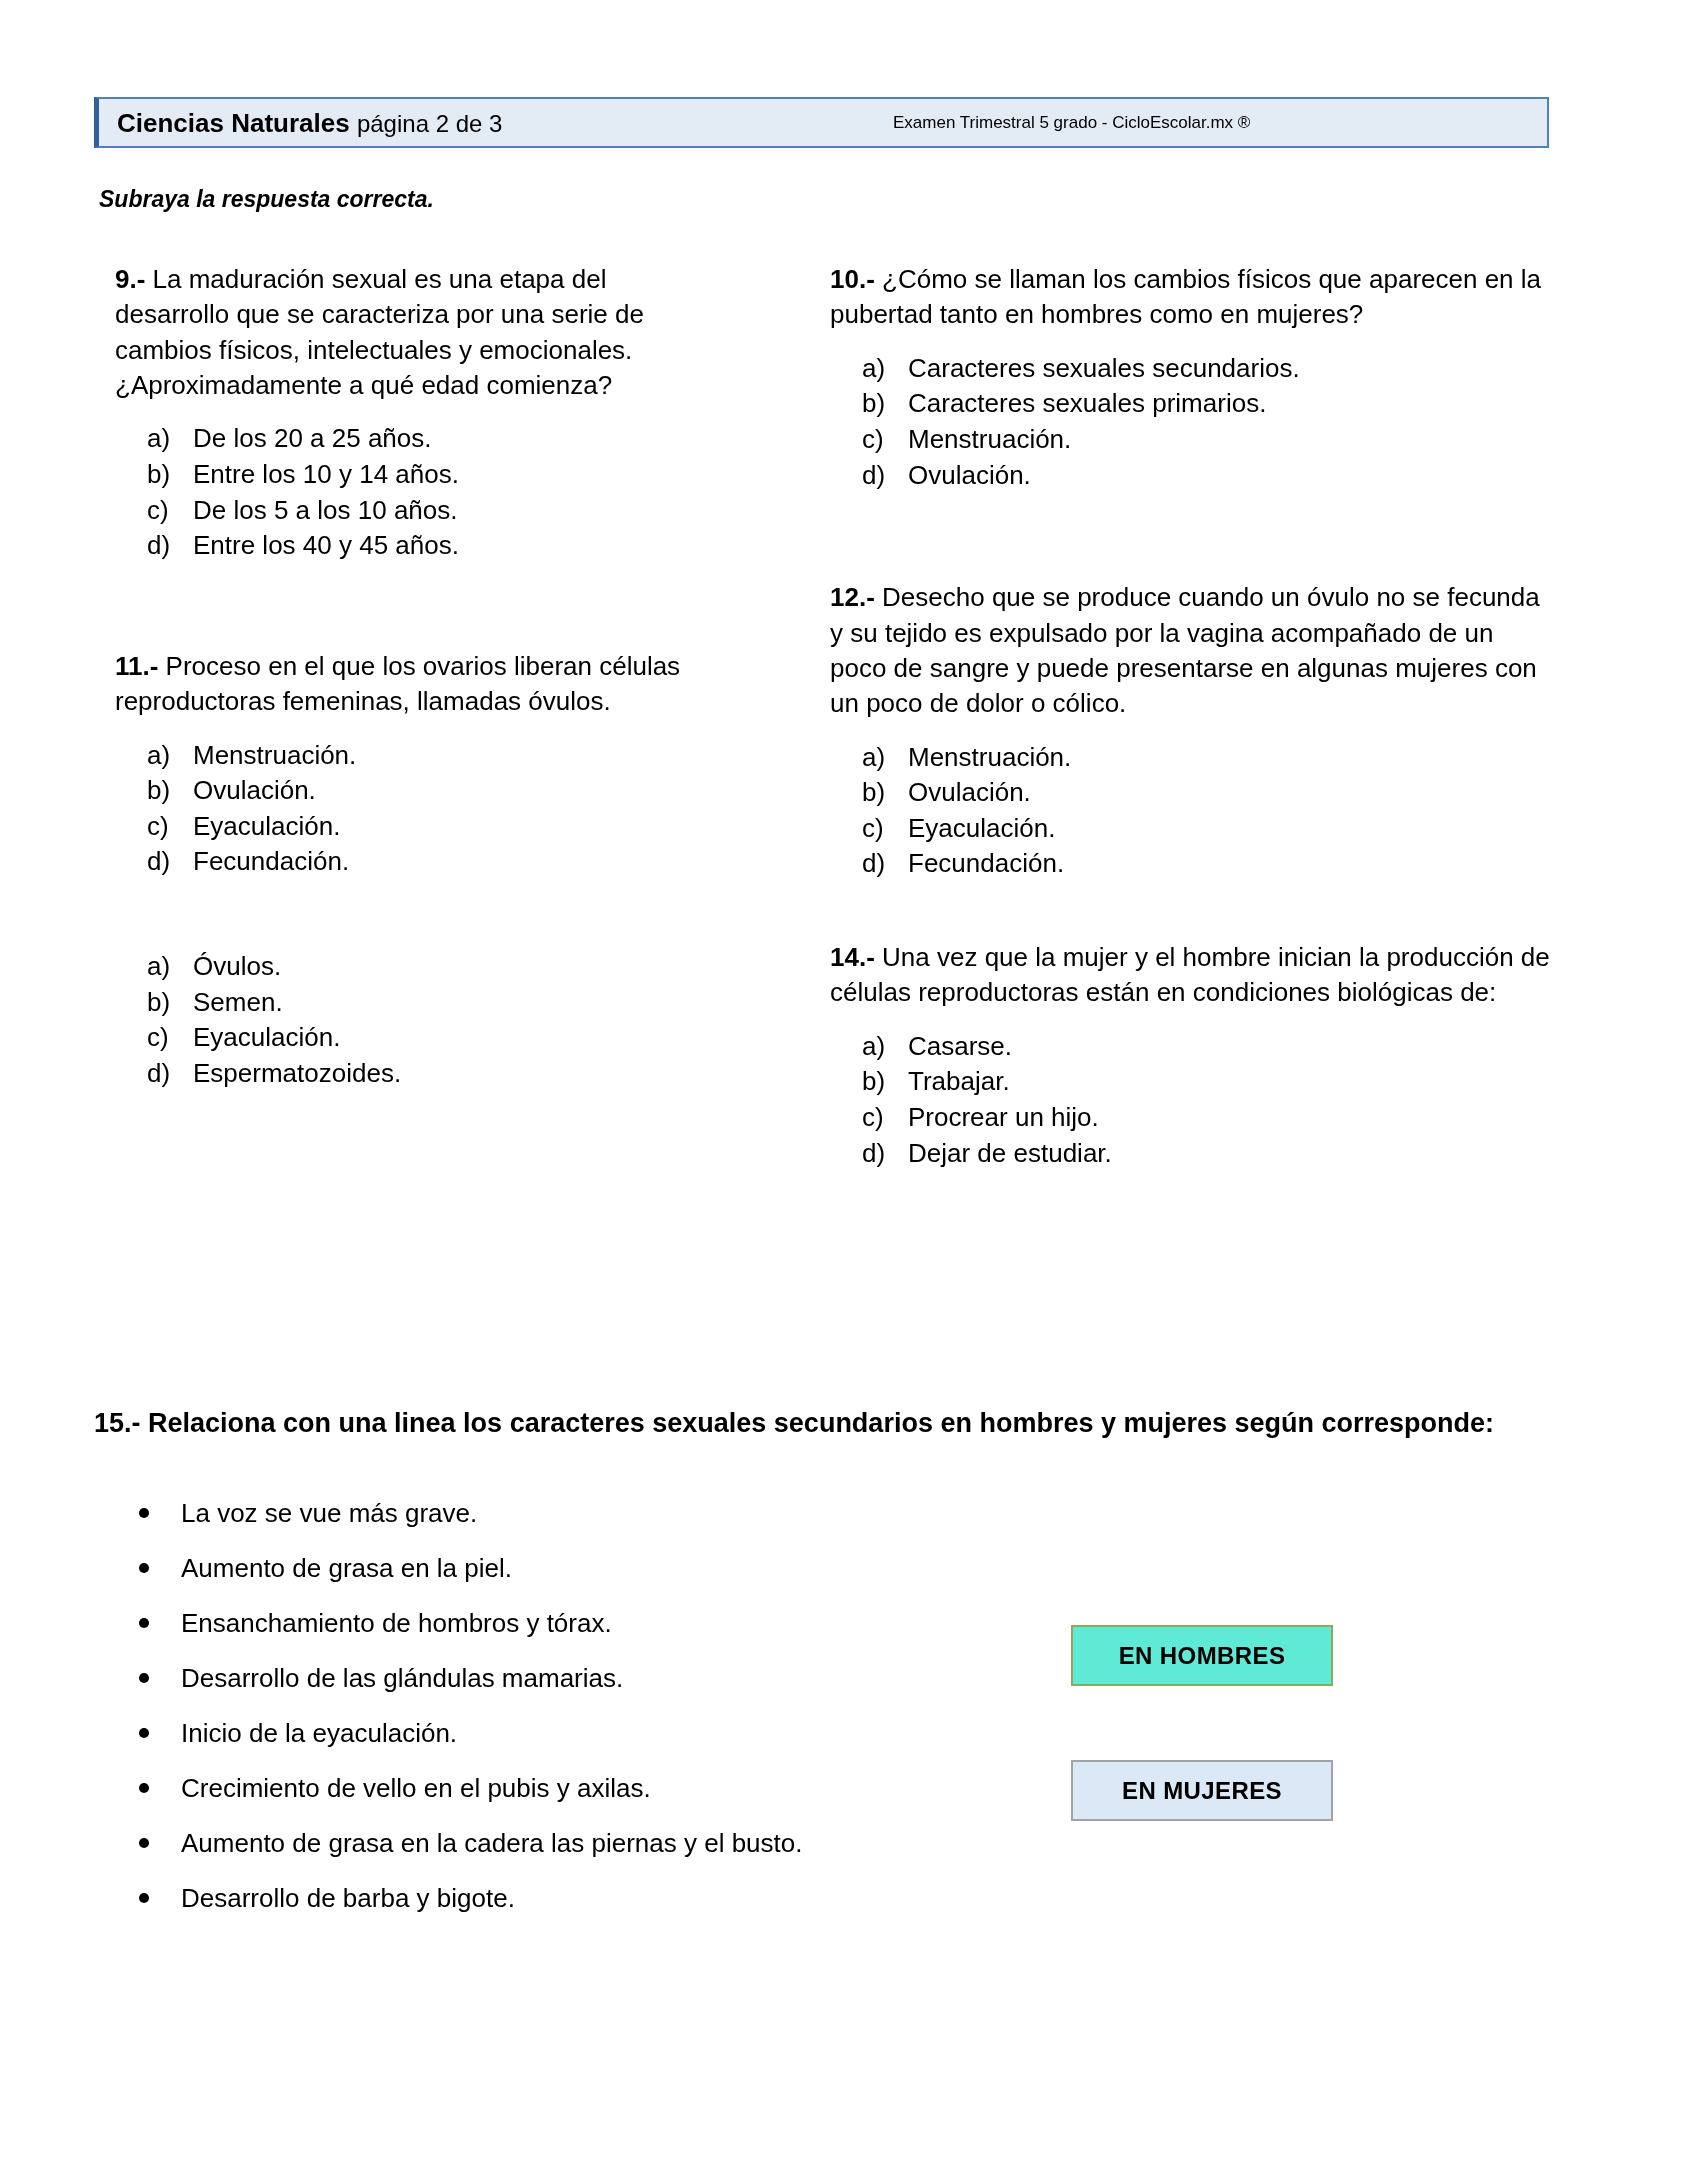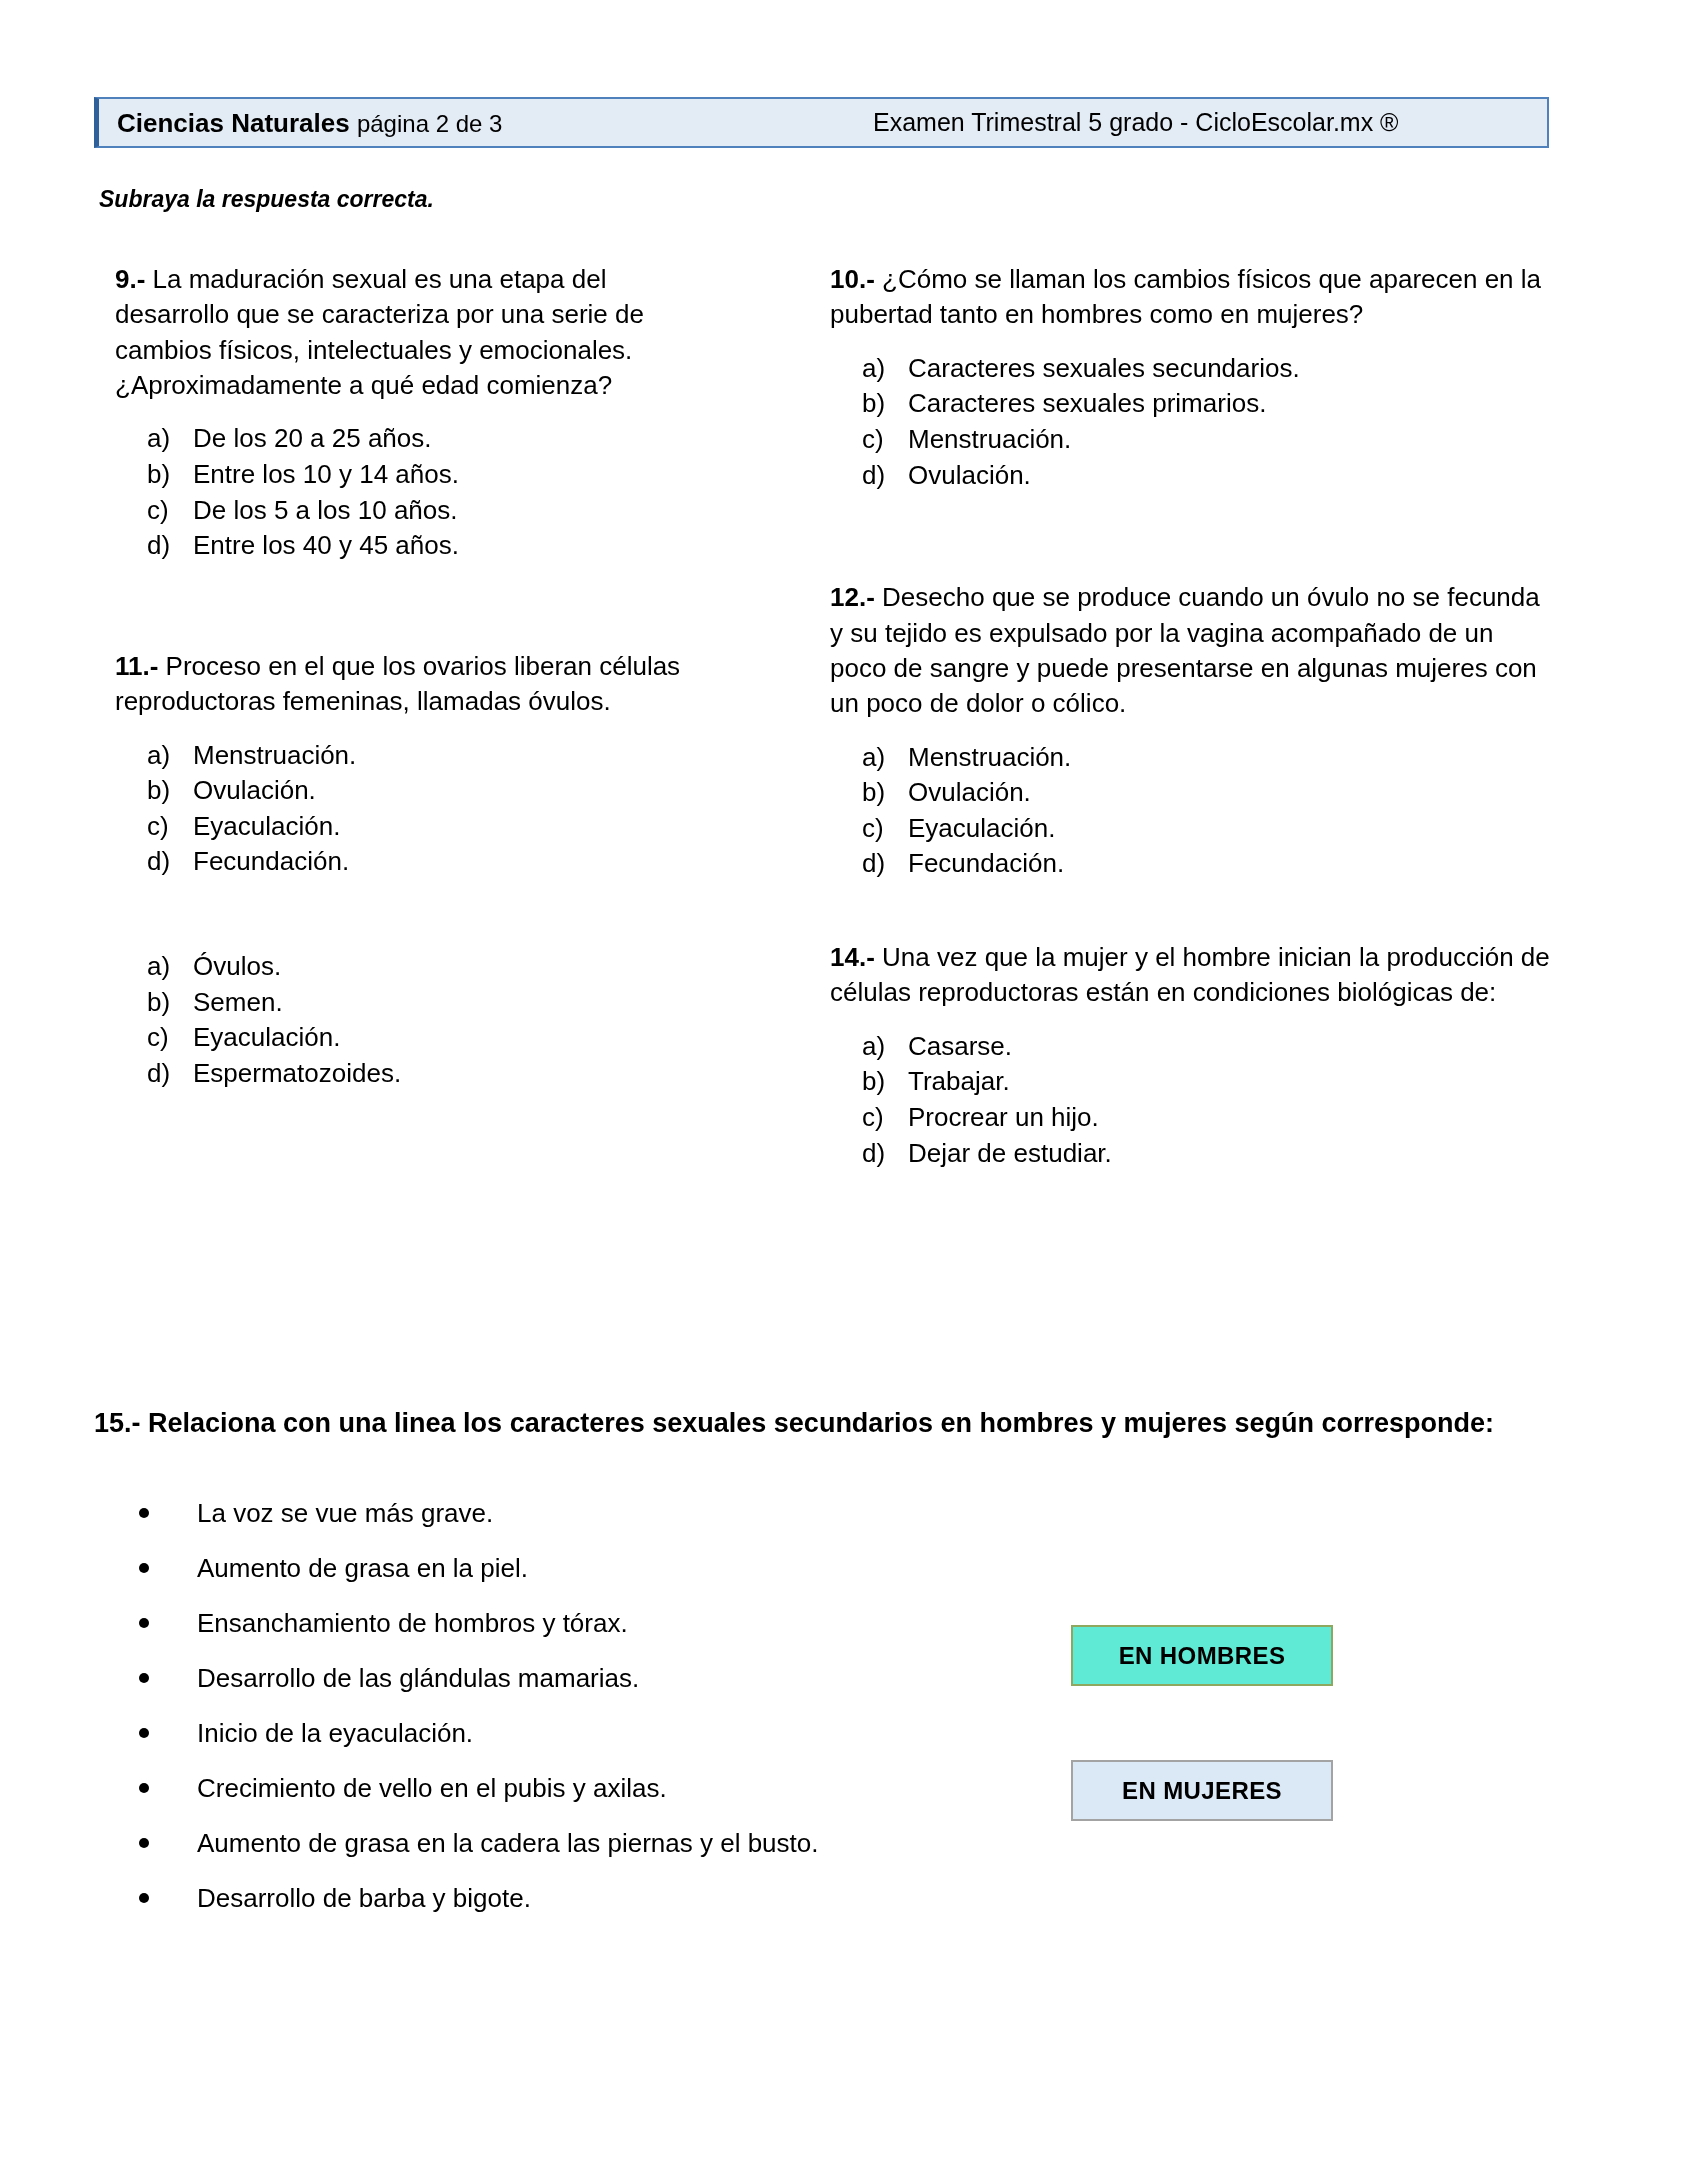--- a/index.html
+++ b/index.html
@@ -38,22 +38,22 @@
   .header-left {
     font-size: 26px;
     padding-left: 18px;
     white-space: nowrap;
     line-height: 1;
   }
   .header-left .strong { font-weight: bold; }
   .header-left .light { font-weight: normal; font-size: 24px; }
   .header-right {
     position: absolute;
-    left: 774px;
-    font-size: 25px;
+    left: 794px;
+    font-size: 17px;
     white-space: nowrap;
     line-height: 1;
   }
 
   
   .instruction {
     position: absolute;
     left: 99px;
     top: 186px;
     font-size: 23px;
@@ -123,21 +123,21 @@
     list-style: none;
     margin: 0;
     padding: 0;
   }
   .match-list li {
     font-size: 26px;
     line-height: 1;
     height: 55px;
     display: flex;
     align-items: center;
-    gap: 48px;
+    gap: 32px;
   }
   .match-list li .bullet {
     width: 10px; height: 10px;
     border-radius: 50%;
     background: #000;
     flex: 0 0 10px;
     display: inline-block;
   }
 
   

